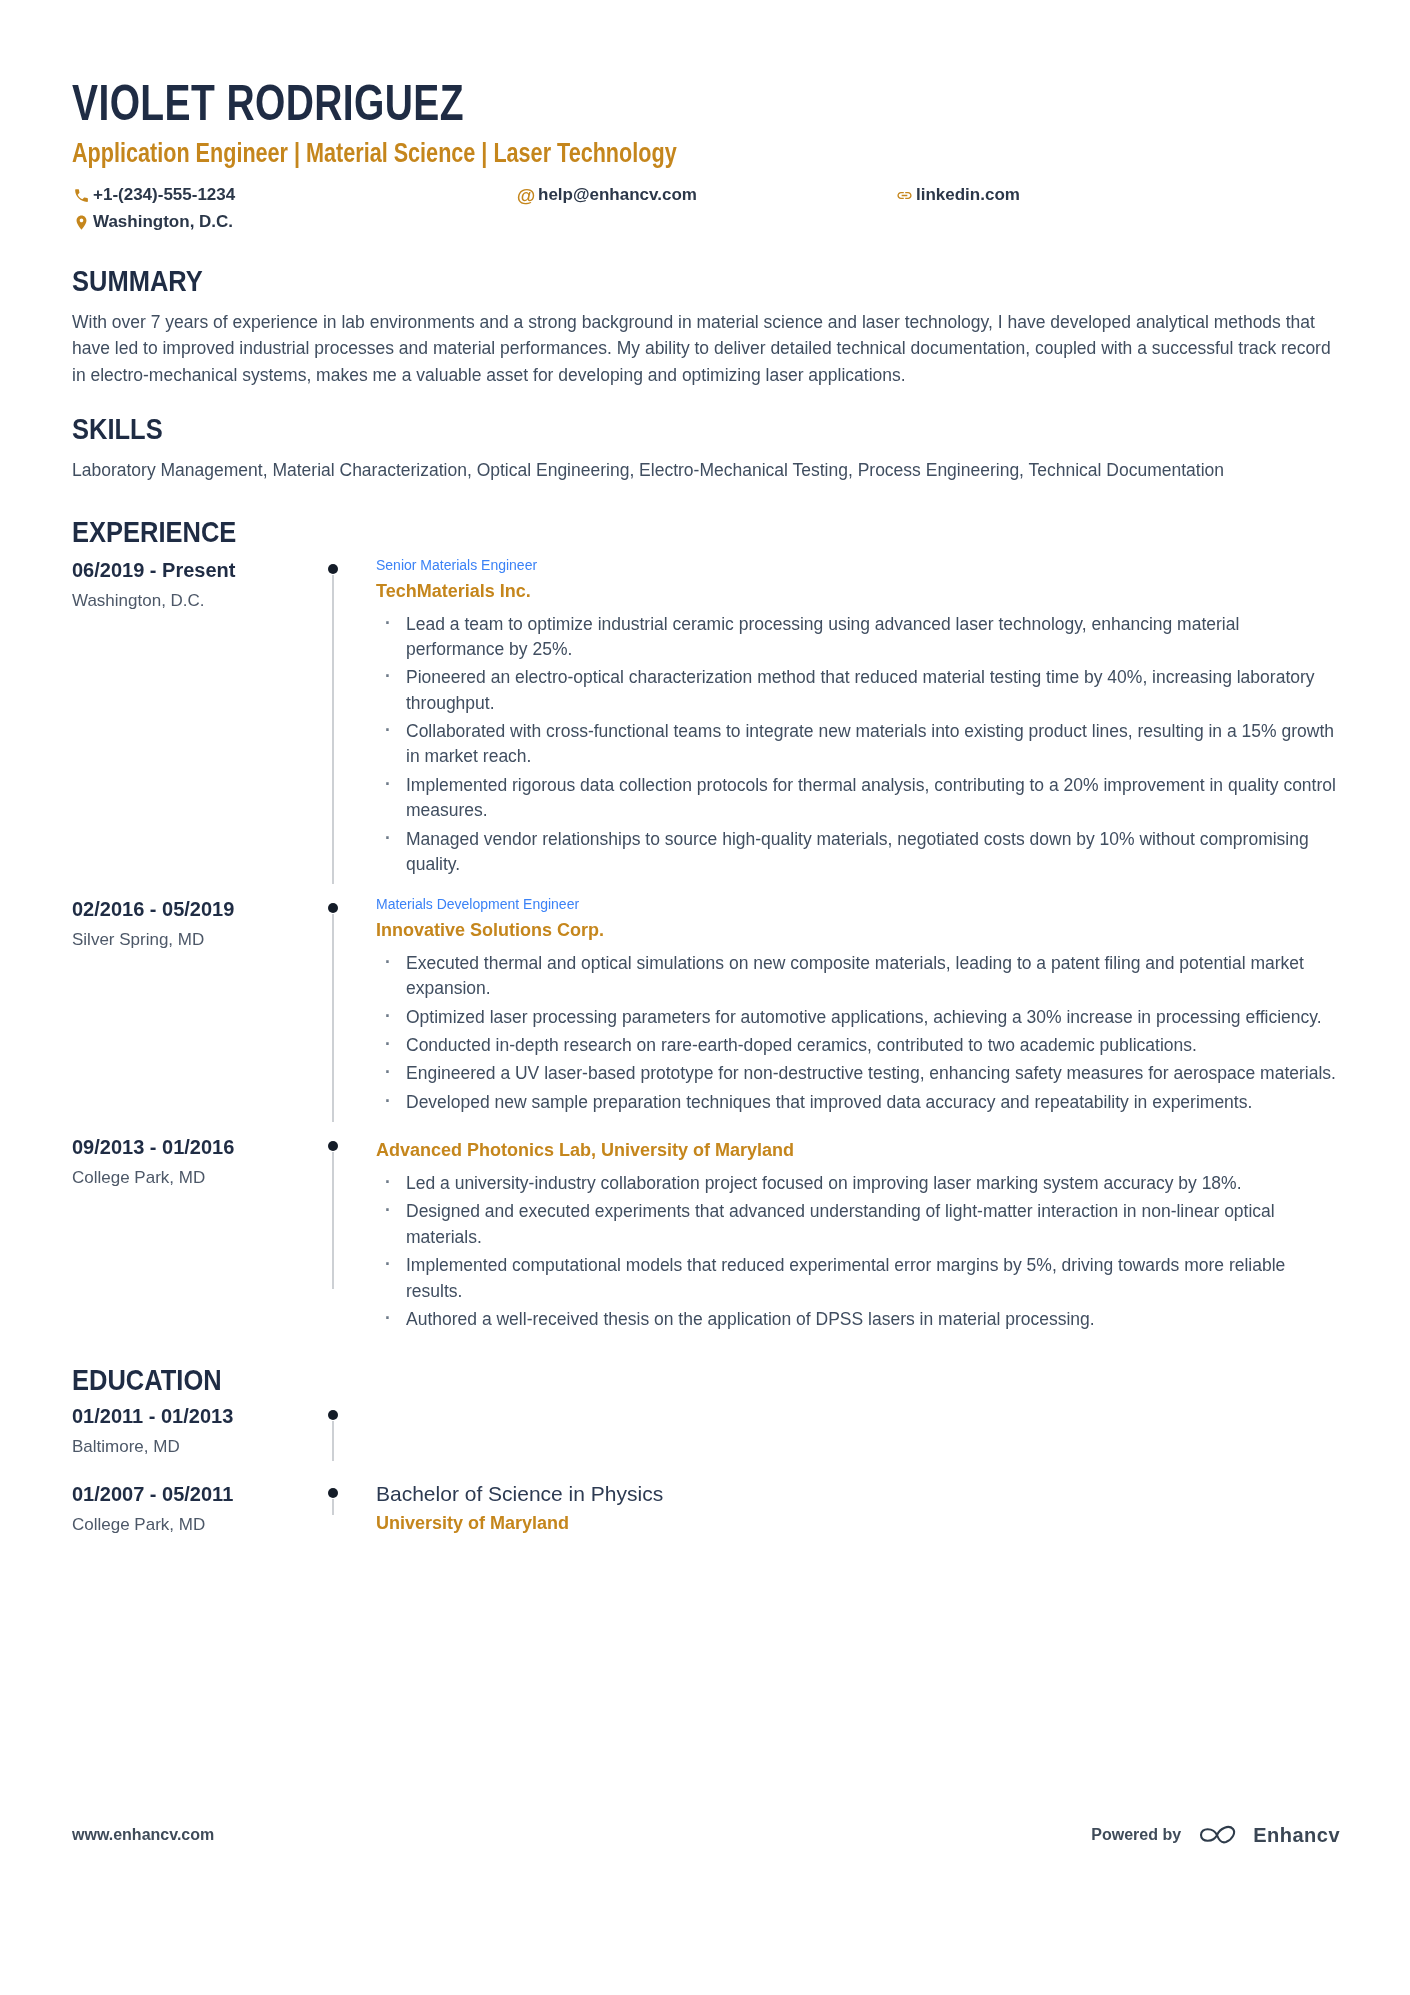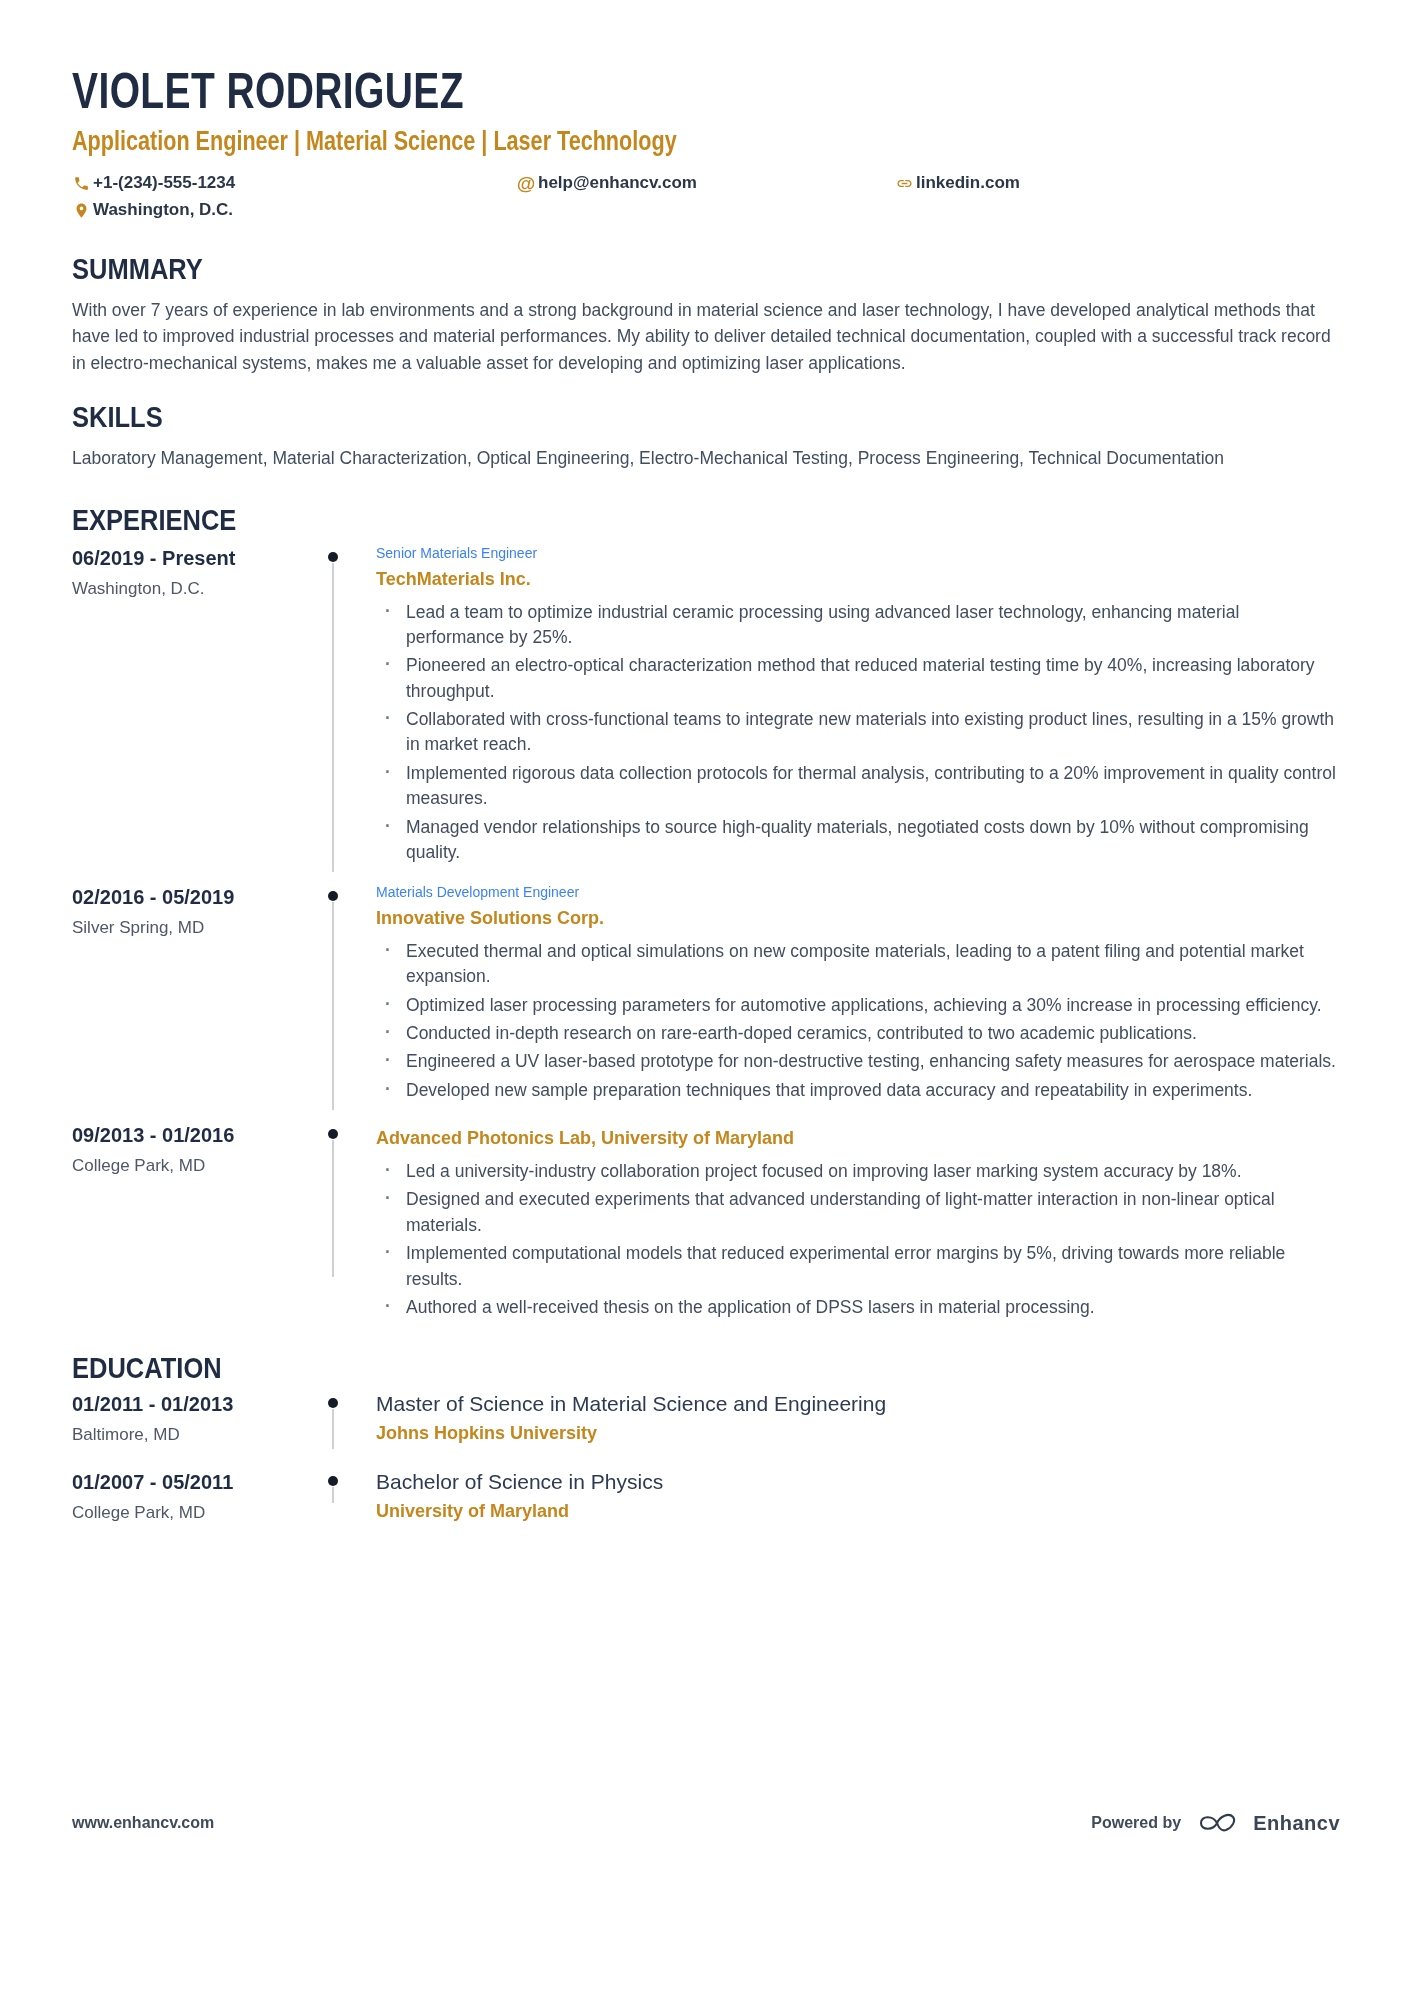--- a/index.html
+++ b/index.html
@@ -1,19 +1,19 @@
 <!DOCTYPE html>
 <html><head>
 <meta charset="utf-8">
 <style>
   * { margin:0; padding:0; box-sizing:border-box; }
   html,body { background:#ffffff; }
   body { font-family:"Liberation Sans", sans-serif; color:#404e60; }
   .page {
-    position:relative; width:1410px; height:1885px; margin:4px auto;
+    position:relative; width:1410px; height:1885px; margin:16px auto;
     background:#ffffff; overflow:hidden; padding:62px 70px 0 72px;
   }
   .condense { display:inline-block; transform:scaleX(.80); transform-origin:0 50%; white-space:nowrap; }
   .condense-name { display:inline-block; transform:scaleX(.78); transform-origin:0 50%; white-space:nowrap; }
 
   
   .name { font-size:50px; line-height:1.0; font-weight:bold; color:#1f2c44; letter-spacing:.5px; }
   .headline { margin-top:10px; font-size:27px; font-weight:bold; color:#c5861c; }
   .contact { margin-top:16px; display:grid; grid-template-columns:445px 378px 1fr; row-gap:7px; }
   .contact-item { display:flex; align-items:center; gap:3px; font-size:17px; font-weight:bold; color:#2b3749; }
@@ -187,24 +187,20 @@
 
     <div class="entry edu-entry">
       <div>
         <div class="dates">01/2011 - 01/2013</div>
         <div class="loc">Baltimore, MD</div>
       </div>
       <div class="tl">
         <span class="dot"></span>
         <span class="line"></span>
       </div>
-      <div class="entry-content">
-        <div class="degree">Master of Science in Material Science and Engineering</div>
-        <div class="school">Johns Hopkins University</div>
-      </div>
     </div>
 
     <div class="entry edu-entry">
       <div>
         <div class="dates">01/2007 - 05/2011</div>
         <div class="loc">College Park, MD</div>
       </div>
       <div class="tl">
         <span class="dot"></span>
         <span class="line tail"></span>

